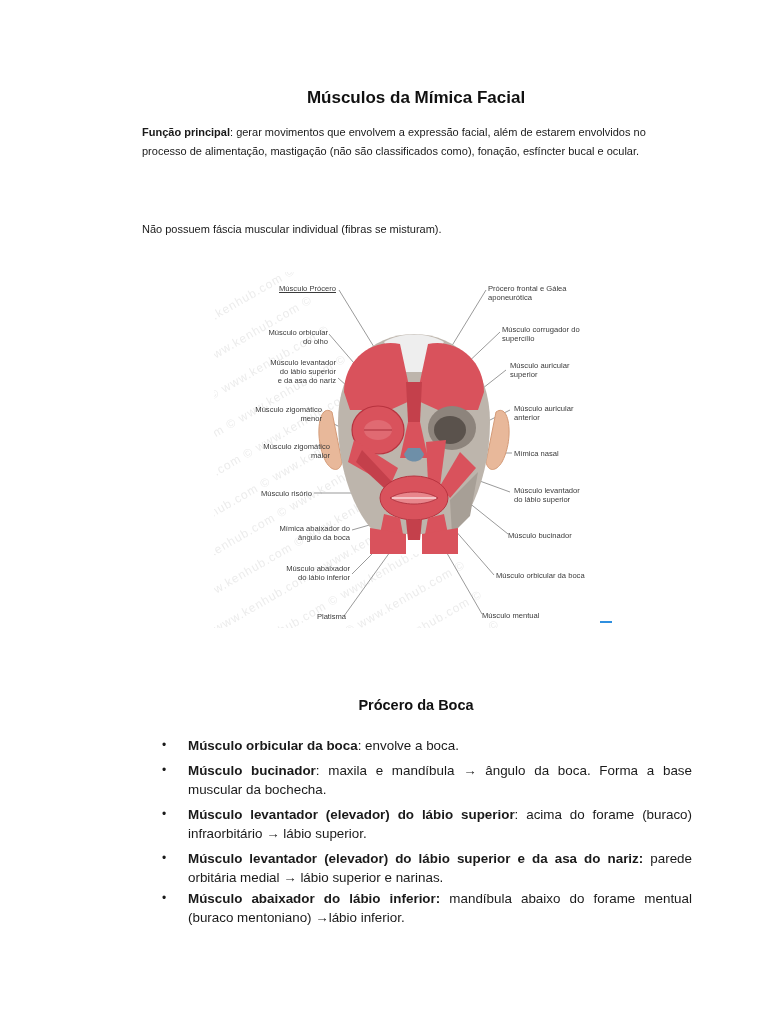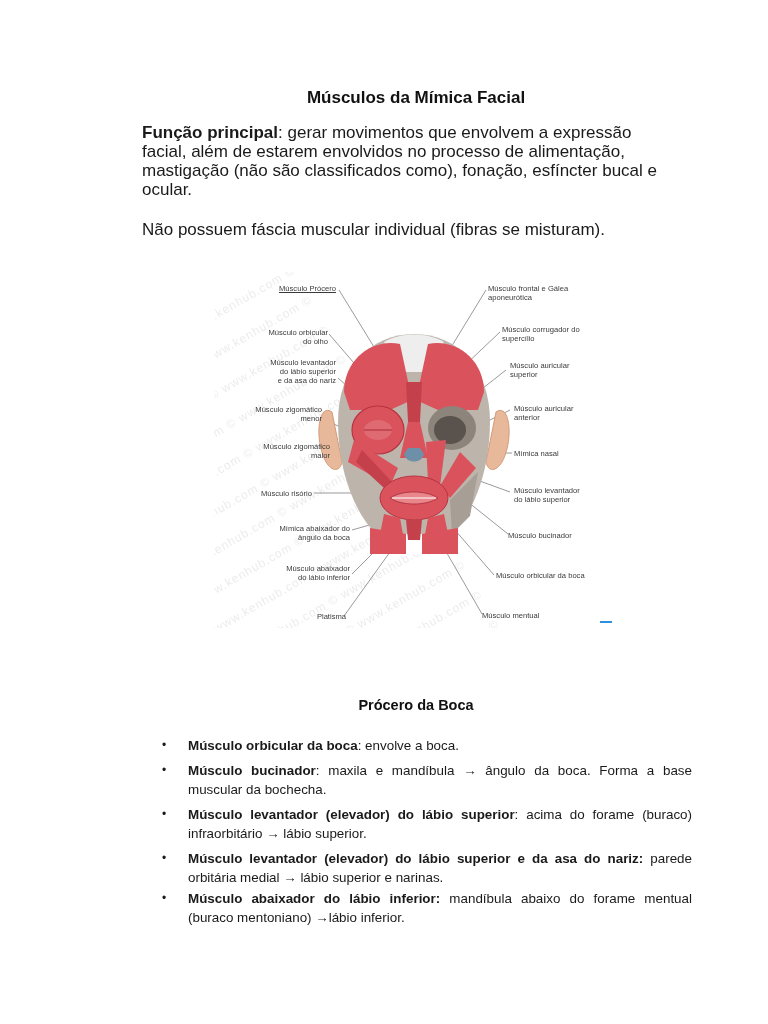--- a/index.html
+++ b/index.html
@@ -7,21 +7,21 @@
     body { font-family: "Liberation Sans", "DejaVu Sans", sans-serif; color: #1a1a1a; position: relative; }
 
     .page { position: absolute; left: 0; top: 0; width: 656px; height: 1024px; margin-left: 32px; }
 
     .title {
       position: absolute; left: 0; width: 768px; top: 88px;
       text-align: center; font-size: 17px; font-weight: bold; color: #111;
     }
     .para {
       position: absolute; left: 110px; width: 530px;
-      font-size: 17px; line-height: 19px; color: #1a1a1a;
+      font-size: 11px; line-height: 19px; color: #1a1a1a;
     }
     .para b { font-weight: bold; }
     .p1 { top: 123px; }
     .p2 { top: 190px; }
     .p3 { top: 220px; }
 
     
     .figure {
       position: absolute; left: 182px; top: 272px; width: 404px; height: 356px;
       background: #fff; overflow: hidden;
@@ -165,21 +165,21 @@
 menor</div>
     <div class="lbl r" style="right:288px; top:170px; white-space:pre;">Músculo zigomático
 maior</div>
     <div class="lbl r" style="right:306px; top:217px;">Músculo risório</div>
     <div class="lbl r" style="right:268px; top:252px; white-space:pre;">Mímica abaixador do
 ângulo da boca</div>
     <div class="lbl r" style="right:268px; top:292px; white-space:pre;">Músculo abaixador
 do lábio inferior</div>
     <div class="lbl r" style="right:272px; top:340px;">Platisma</div>
 
-    <div class="lbl" style="left:274px; top:12px; white-space:pre;">Músculo frontal e Gálea
+    <div class="lbl" style="left:274px; top:12px; white-space:pre;">Prócero frontal e Gálea
 aponeurótica</div>
     <div class="lbl" style="left:288px; top:53px; white-space:pre;">Músculo corrugador do
 supercílio</div>
     <div class="lbl" style="left:296px; top:89px; white-space:pre;">Músculo auricular
 superior</div>
     <div class="lbl" style="left:300px; top:132px; white-space:pre;">Músculo auricular
 anterior</div>
     <div class="lbl" style="left:300px; top:177px;">Mímica nasal</div>
     <div class="lbl" style="left:300px; top:214px; white-space:pre;">Músculo levantador
 do lábio superior</div>

